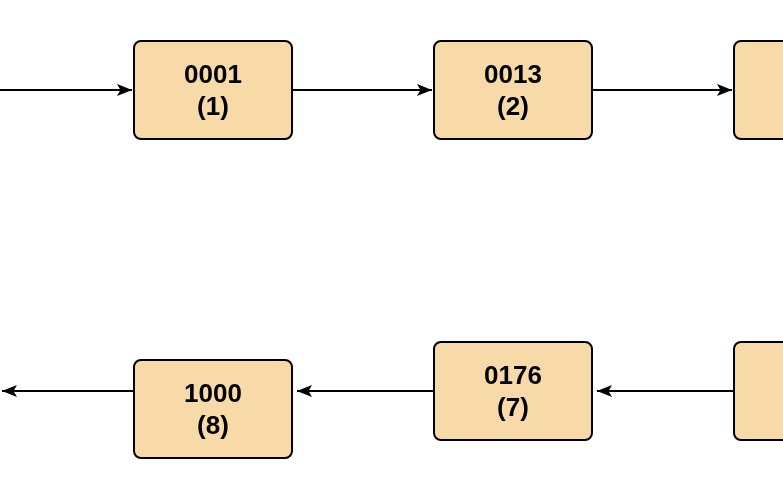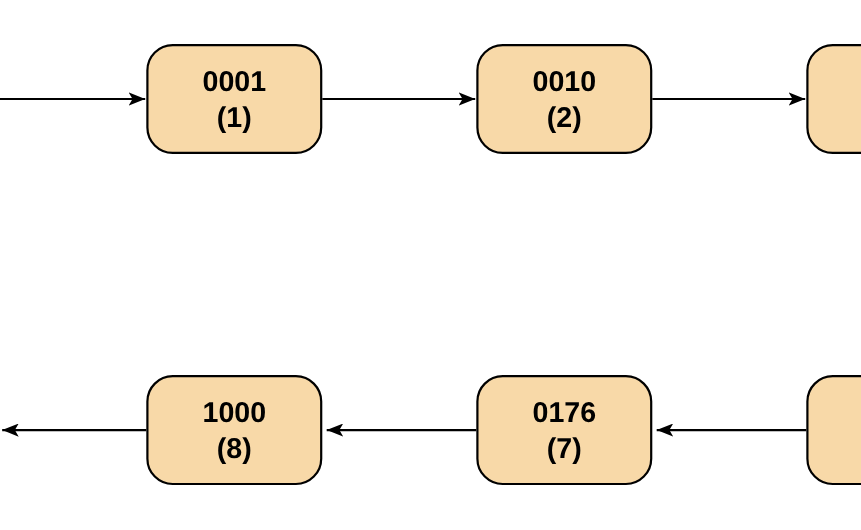--- a/index.html
+++ b/index.html
@@ -31,35 +31,35 @@
     stroke-width: 2;
   }
   .arrowhead-shape {
     fill: var(--arrow);
   }
   .node {
     position: absolute;
     width: 160px; height: 100px;
     background: var(--node-fill);
     border: 2.5px solid var(--node-stroke);
-    border-radius: 24px;
+    border-radius: 8px;
     display: flex;
     flex-direction: column;
     align-items: center;
     justify-content: center;
     text-align: left;
     font-weight: bold;
     font-size: 26px;
     line-height: 32px;
     color: #000000;
   }
   .node-top-1    { left: 133px; top: 40px; }
   .node-top-2    { left: 433px; top: 40px; }
   .node-top-3    { left: 733px; top: 40px; }
-  .node-bottom-1 { left: 133px; top: 341px; }
+  .node-bottom-1 { left: 133px; top: 359px; }
   .node-bottom-2 { left: 433px; top: 341px; }
   .node-bottom-3 { left: 733px; top: 341px; }
 </style>
 </head>
 <body>
 
 <div class="canvas">
 
   <svg class="arrow-layer" width="783" height="482" viewBox="0 0 783 482" xmlns="http://www.w3.org/2000/svg">
     <defs>
@@ -75,21 +75,21 @@
     <line class="arrow-line" x1="733" y1="391" x2="597" y2="391" marker-end="url(#arrowhead)"></line>
     <line class="arrow-line" x1="433" y1="391" x2="297" y2="391" marker-end="url(#arrowhead)"></line>
     <line class="arrow-line" x1="133" y1="391" x2="2" y2="391" marker-end="url(#arrowhead)"></line>
   </svg>
 
   <div class="node node-top-1">
     <span>0001</span>
     <span>(1)</span>
   </div>
   <div class="node node-top-2">
-    <span>0010</span>
+    <span>0013</span>
     <span>(2)</span>
   </div>
   <div class="node node-top-3">
     <span></span>
     <span></span>
   </div>
 
   <div class="node node-bottom-1">
     <span>1000</span>
     <span>(8)</span>

